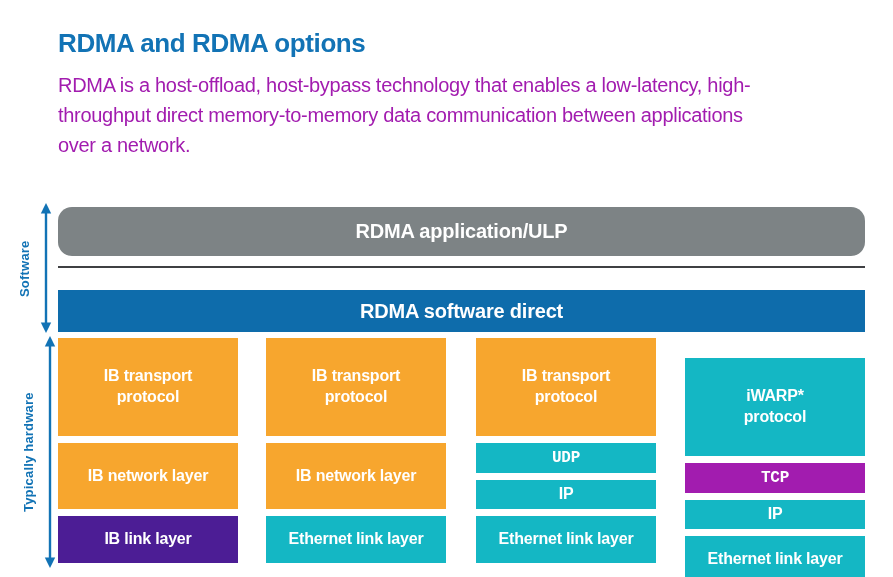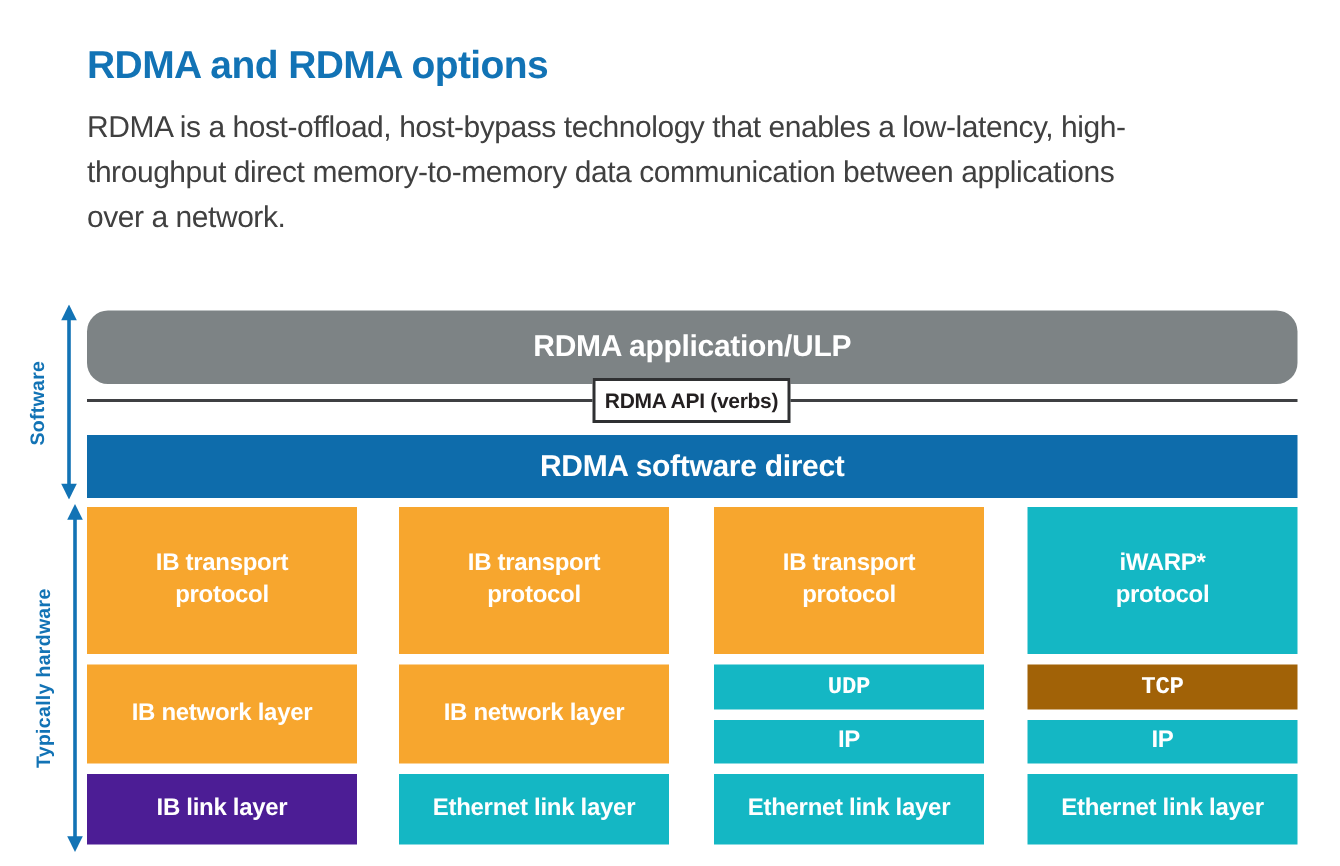--- a/index.html
+++ b/index.html
@@ -79,21 +79,21 @@
     color: #ffffff;
     font-weight: bold;
     font-size: 16px;
     text-align: center;
     line-height: 1.3;
     letter-spacing: -0.2px;
   }
   .c1 { left: 58px; }
   .c2 { left: 266px; }
   .c3 { left: 476px; }
-  .c4 { left: 685px; }
+  .c4 { left: 685px; margin-top: 20px; }
   .r-transport { top: 338px; height: 98px; }
   .r-network   { top: 443px; height: 66px; }
   .r-udp       { top: 443px; height: 30px; font-family: Liberation Mono, monospace; }
   .r-ip        { top: 480px; height: 29px; }
   .r-link      { top: 516px; height: 47px; }
   .wrap2 { display: inline-block; max-width: 120px; }
   
   .side-label {
     position: absolute;
     writing-mode: vertical-rl;
@@ -110,40 +110,39 @@
   .software-arrow { left: 39px; top: 203px; }
   .hardware-arrow { left: 43px; top: 336px; }
 </style>
 </head>
 <body>
 
 <div class="canvas">
 
   <h1 class="title" style="color: rgb(18, 115, 181);">RDMA and RDMA options</h1>
 
-  <p class="desc" style="color: #404040;">RDMA is a host-offload, host-bypass technology that enables a low-latency, high-throughput direct memory-to-memory data communication between applications over a network.</p>
+  <p class="desc" style="color: #a21caf;">RDMA is a host-offload, host-bypass technology that enables a low-latency, high-throughput direct memory-to-memory data communication between applications over a network.</p>
 
   <div class="side-label software-label" style="color: rgb(18, 115, 181);">Software</div>
   <svg class="v-arrow software-arrow" width="14" height="130" viewBox="0 0 14 130" style="color: rgb(18, 115, 181);">
     <line x1="7" y1="9" x2="7" y2="121" stroke="currentColor" stroke-width="2.4"></line>
     <polygon points="7,0 1.8,10.5 12.2,10.5" fill="currentColor"></polygon>
     <polygon points="7,130 1.8,119.5 12.2,119.5" fill="currentColor"></polygon>
   </svg>
 
   <div class="side-label hardware-label" style="color: rgb(18, 115, 181);">Typically hardware</div>
   <svg class="v-arrow hardware-arrow" width="14" height="232" viewBox="0 0 14 232" style="color: rgb(18, 115, 181);">
     <line x1="7" y1="9" x2="7" y2="223" stroke="currentColor" stroke-width="2.4"></line>
     <polygon points="7,0 1.8,10.5 12.2,10.5" fill="currentColor"></polygon>
     <polygon points="7,232 1.8,221.5 12.2,221.5" fill="currentColor"></polygon>
   </svg>
 
   <div class="bar app" style="background-color: rgb(125, 131, 133);">RDMA application/ULP</div>
 
   <div class="api-line" style="background-color: rgb(63, 64, 67);"></div>
-  <div class="api-box">RDMA API (verbs)</div>
 
   <div class="bar stack" style="background-color: rgb(14, 108, 171);">RDMA software direct</div>
 
   <div class="sbox c1 r-transport" style="background-color: rgb(247, 166, 46);">
     <span class="wrap2">IB transport protocol</span>
   </div>
   <div class="sbox c1 r-network" style="background-color: rgb(247, 166, 46);">
     <span>IB network layer</span>
   </div>
   <div class="sbox c1 r-link" style="background-color: #4c1d95;">
@@ -169,21 +168,21 @@
   <div class="sbox c3 r-ip" style="background-color: rgb(20, 183, 196);">
     <span>IP</span>
   </div>
   <div class="sbox c3 r-link" style="background-color: rgb(20, 183, 196);">
     <span>Ethernet link layer</span>
   </div>
 
   <div class="sbox c4 r-transport" style="background-color: rgb(20, 183, 196);">
     <span class="wrap2">iWARP* protocol</span>
   </div>
-  <div class="sbox c4 r-udp" style="background-color: #a16207;">
+  <div class="sbox c4 r-udp" style="background-color: #a21caf;">
     <span>TCP</span>
   </div>
   <div class="sbox c4 r-ip" style="background-color: rgb(20, 183, 196);">
     <span>IP</span>
   </div>
   <div class="sbox c4 r-link" style="background-color: rgb(20, 183, 196);">
     <span>Ethernet link layer</span>
   </div>
 
 </div>

